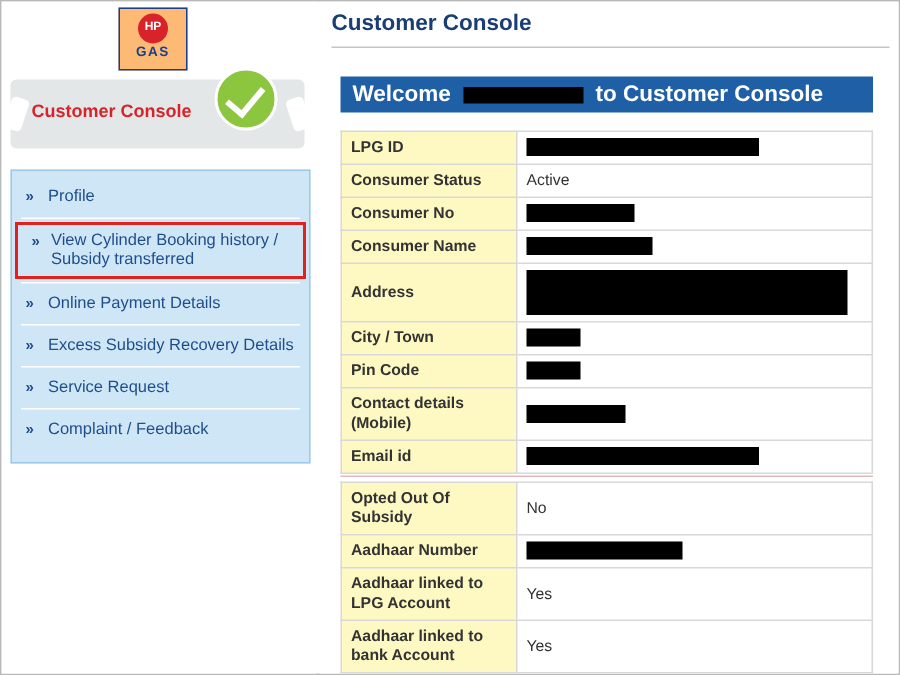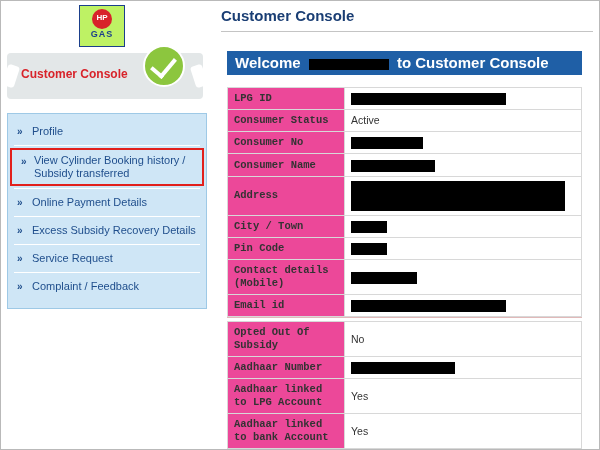--- a/index.html
+++ b/index.html
@@ -34,21 +34,21 @@
     height: 450px;
     background: #ffffff;
   }
   .logo-box {
     position: absolute;
     left: 78px;
     top: 4px;
     width: 46px;
     height: 42px;
     border: 1px solid #1b3f8b;
-    background: #bef264;
+    background: #fdba74;
     box-sizing: border-box;
     text-align: center;
   }
   .logo-flame {
     margin: 3px auto 0 auto;
     width: 20px;
     height: 20px;
     border-radius: 50% 50% 50% 50%;
     background: #d8232a;
     position: relative;
@@ -232,24 +232,23 @@
     font-size: 10.5px;
   }
   .info-table td {
     border: 1px solid #d8d8d8;
     padding: 4px 6px;
     vertical-align: middle;
     line-height: 13px;
   }
   .info-table td.label {
     width: 104px;
-    background: #ec4899;
+    background: #fef9c3;
     color: #333333;
     font-weight: bold;
-    font-family: Liberation Mono, monospace;
   }
   .info-table td.value {
     background: #ffffff;
     color: #333333;
   }
   .sec-rule {
     position: absolute;
     left: 14px;
     top: 316px;
     width: 355px;

